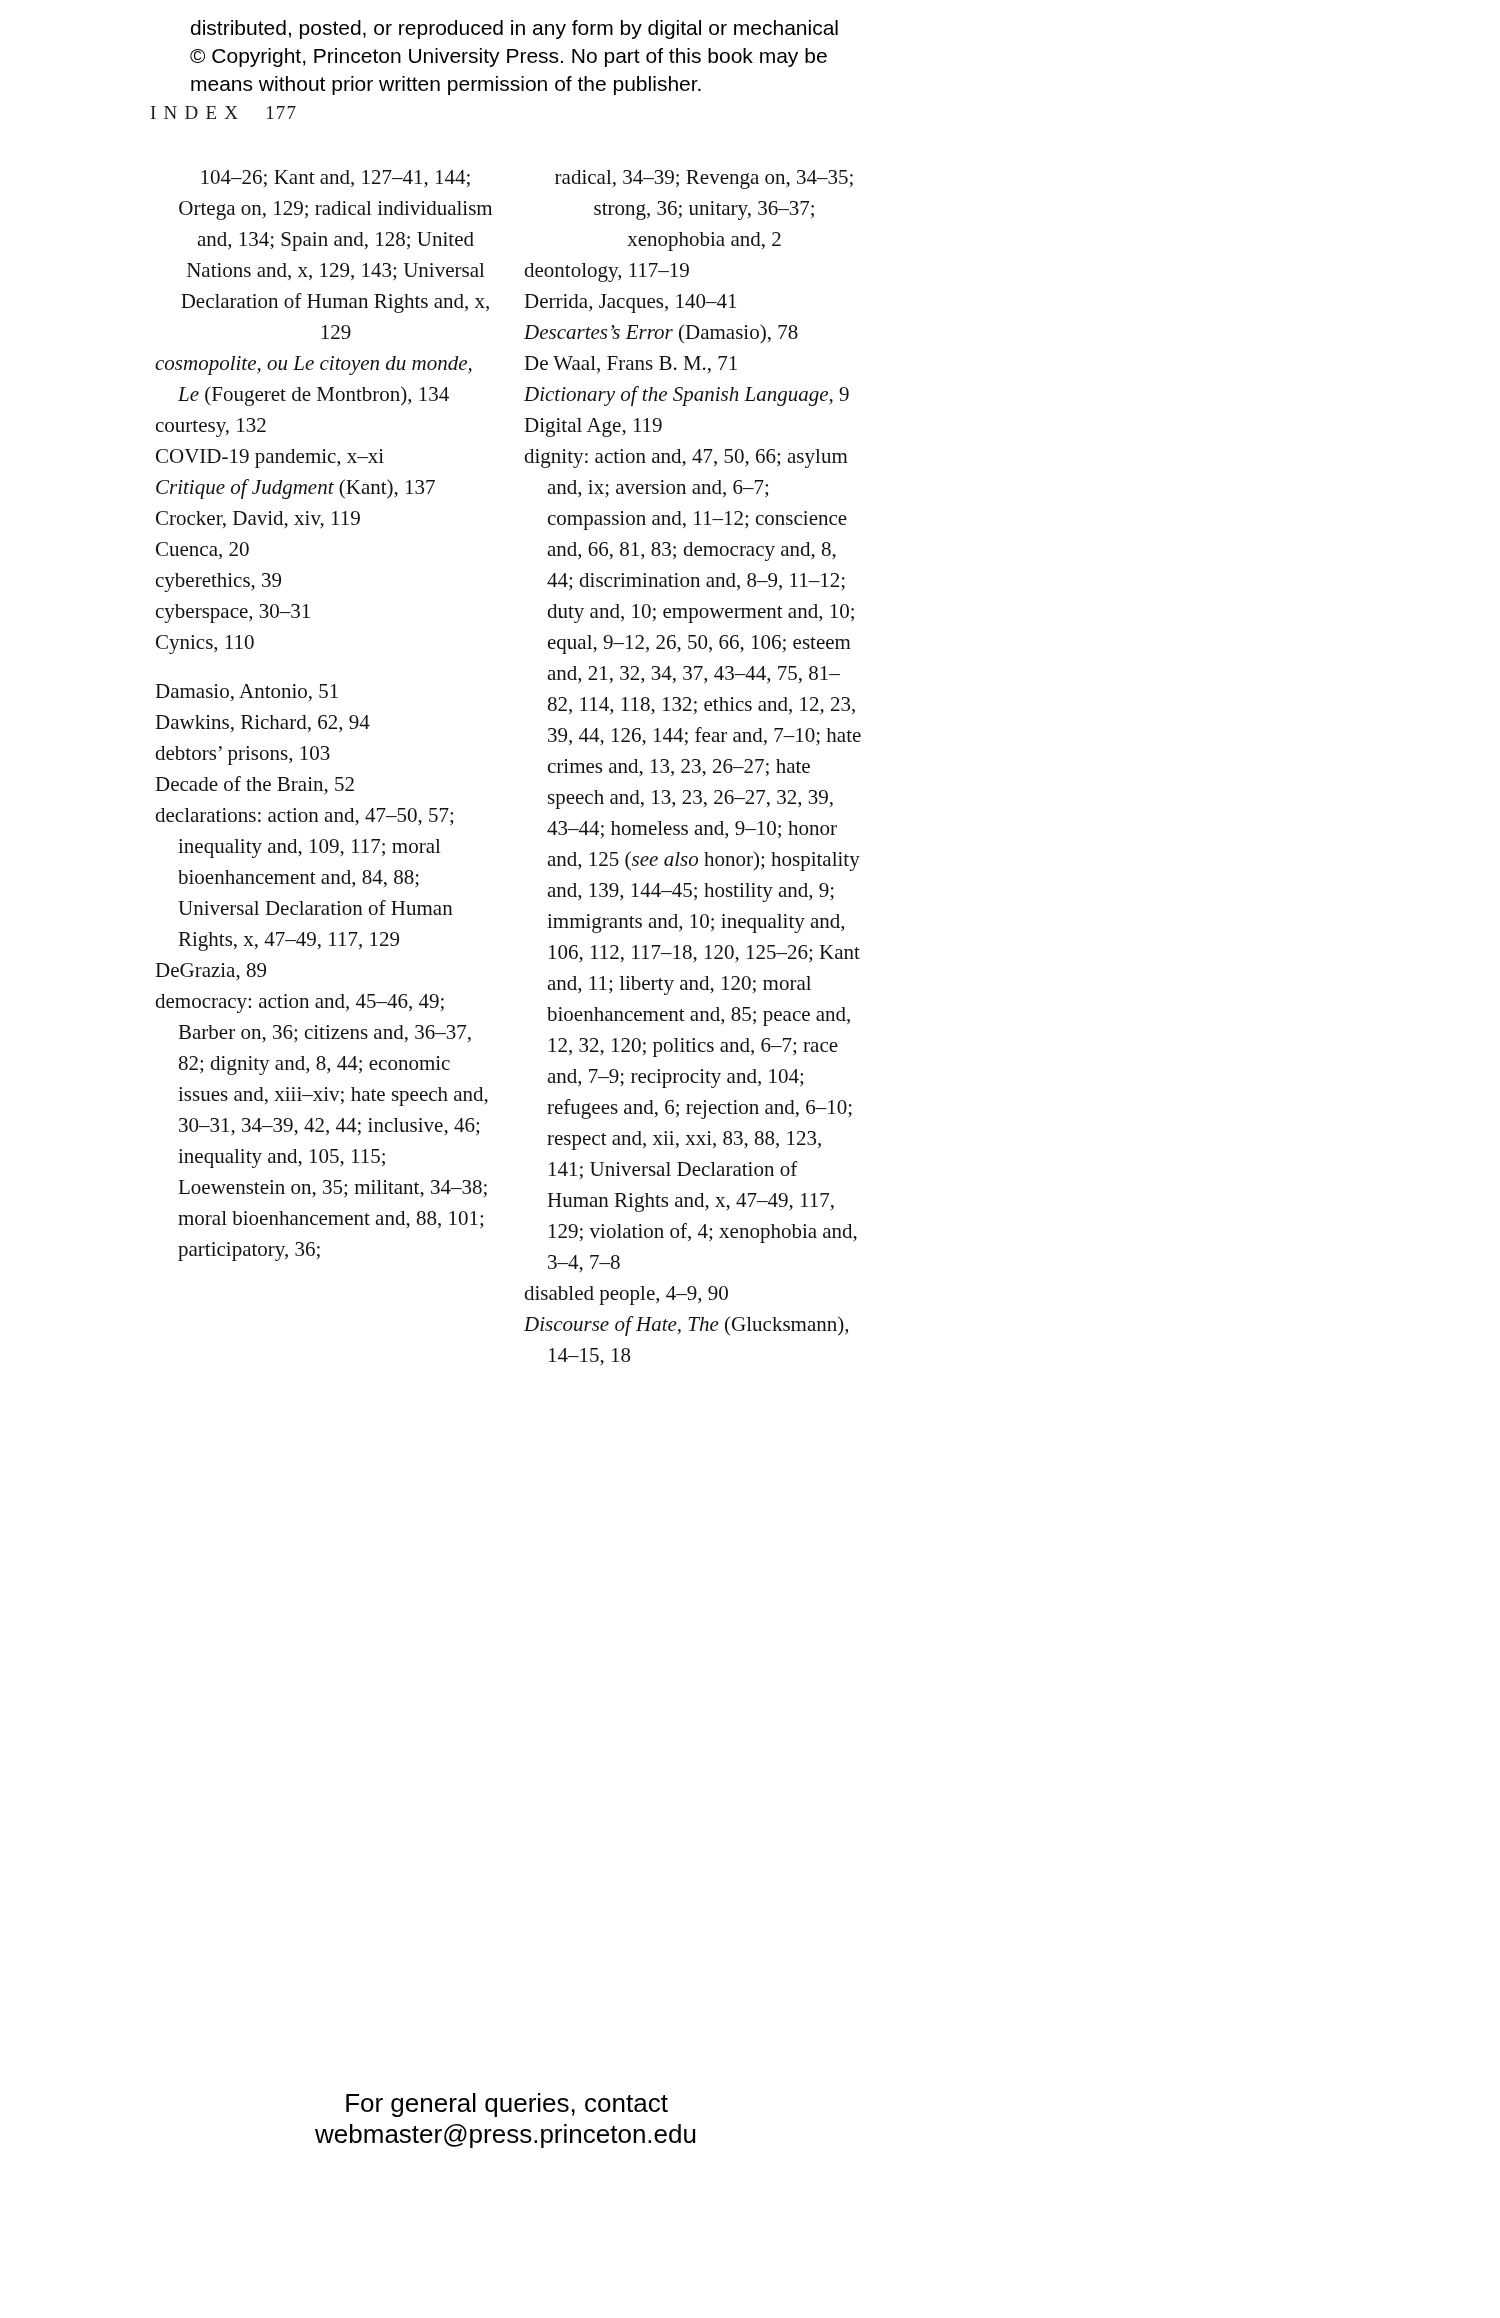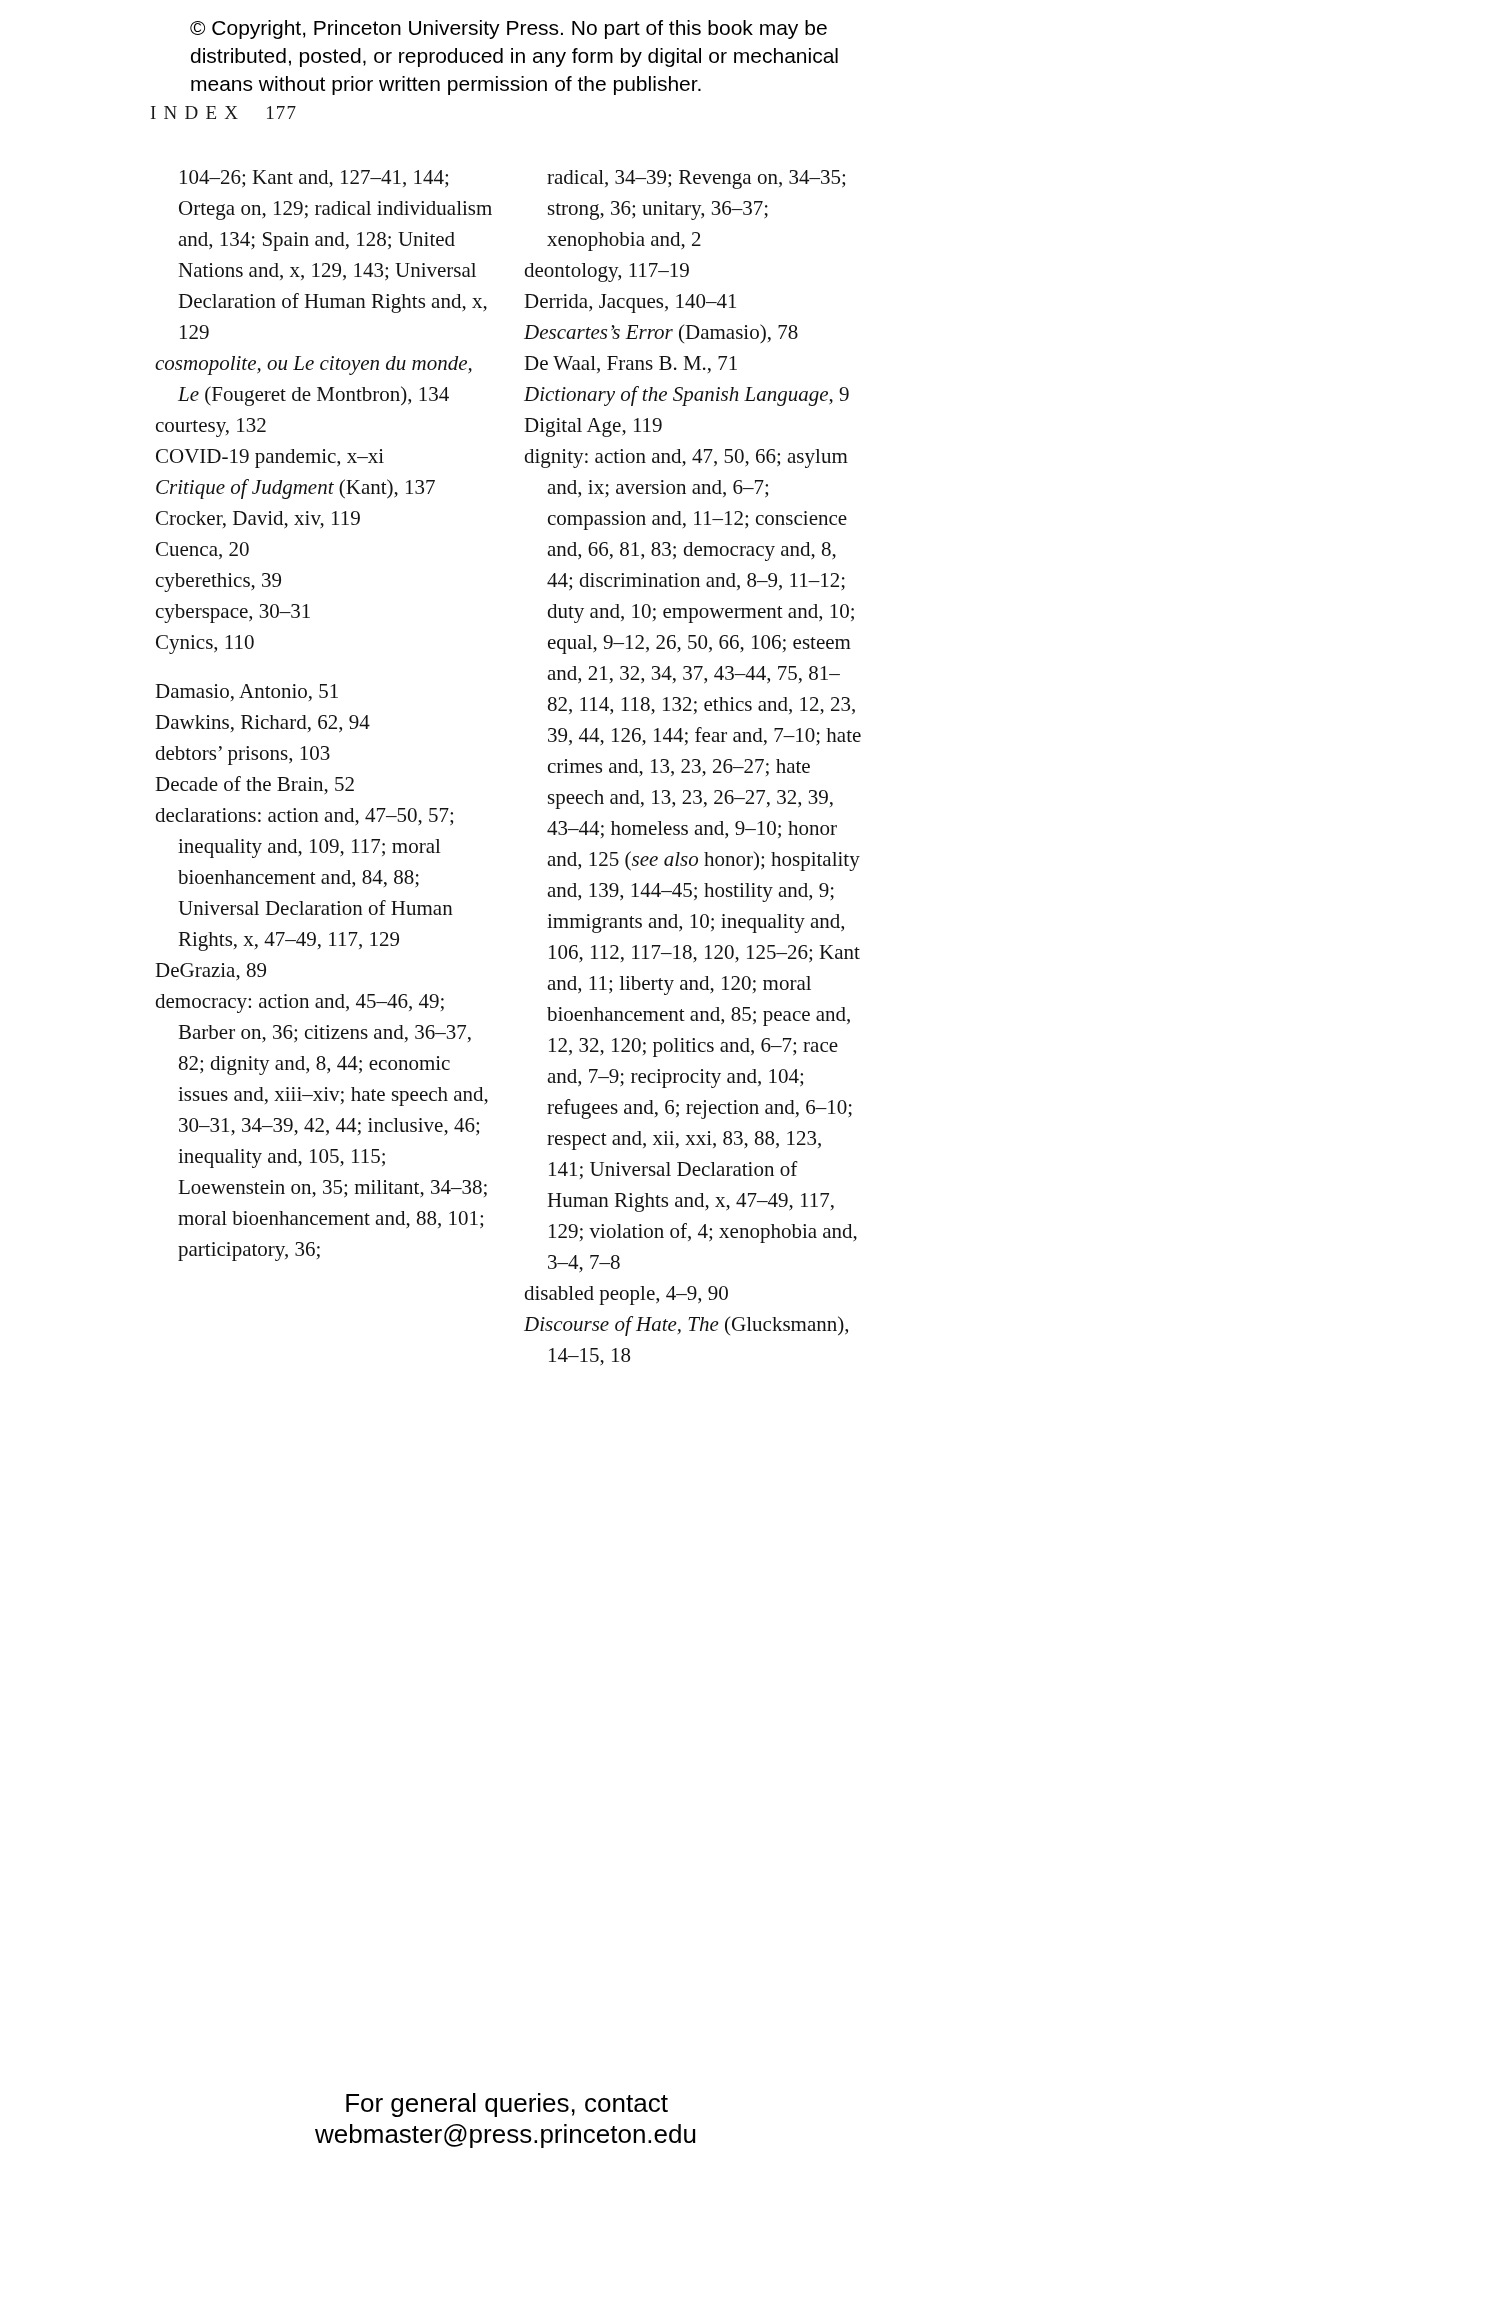--- a/index.html
+++ b/index.html
@@ -40,42 +40,42 @@
     font-size: 21px;
     line-height: 31px;
     text-align: left;
   }
   .col-left  { left: 155px; }
   .col-right { left: 524px; }
   .entry {
     padding-left: 23px;
     text-indent: -23px;
   }
-  .entry.cont { text-indent: 0; }
+  .entry.cont { text-indent: 0; text-align: center; }
   .entry.gap  { margin-top: 18px; }
   .it { font-style: italic; margin-top: 26px; }
   .footer {
     position: absolute;
     left: 150px;
     top: 2088px;
     width: 712px;
     text-align: center;
     font-family: "Liberation Sans", sans-serif;
     font-size: 26px;
     color: #000000;
   }
 </style>
 </head>
 <body>
 
 <div class="page">
 
   <div class="copyright">
+    <div>distributed, posted, or reproduced in any form by digital or mechanical</div>
     <div>© Copyright, Princeton University Press. No part of this book may be</div>
-    <div>distributed, posted, or reproduced in any form by digital or mechanical</div>
     <div>means without prior written permission of the publisher.</div>
   </div>
 
   <div class="pagehead">
     <span class="idx-title">INDEX</span><span class="pg-num">177</span>
   </div>
 
   <div class="col col-left">
       <div class="entry cont"><span>104–26; Kant and, 127–41, 144; Ortega on, 129; radical individualism and, 134; Spain and, 128; United Nations and, x, 129, 143; Universal Declaration of Human Rights and, x, 129</span></div>
       <div class="entry"><span class="it">cosmopolite, ou Le citoyen du monde, Le</span><span> (Fougeret de Montbron), 134</span></div>

